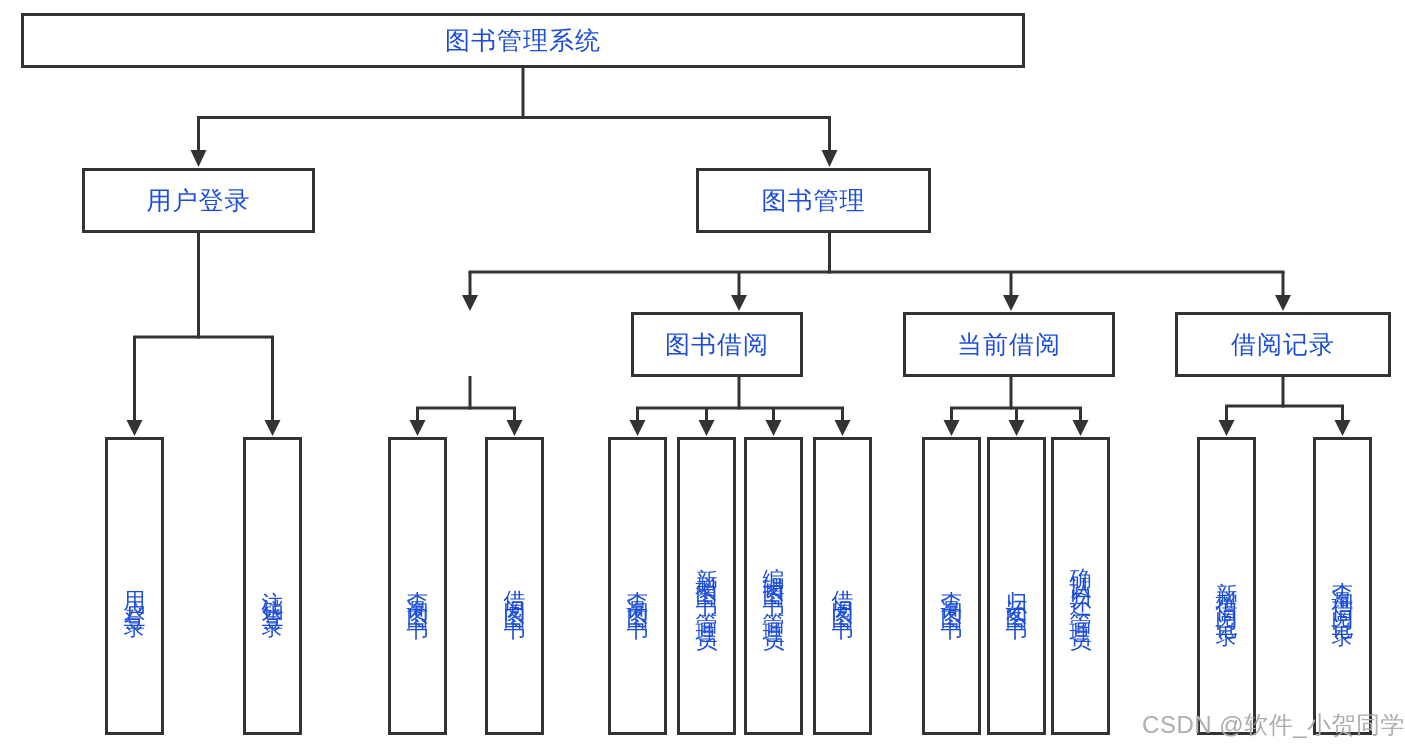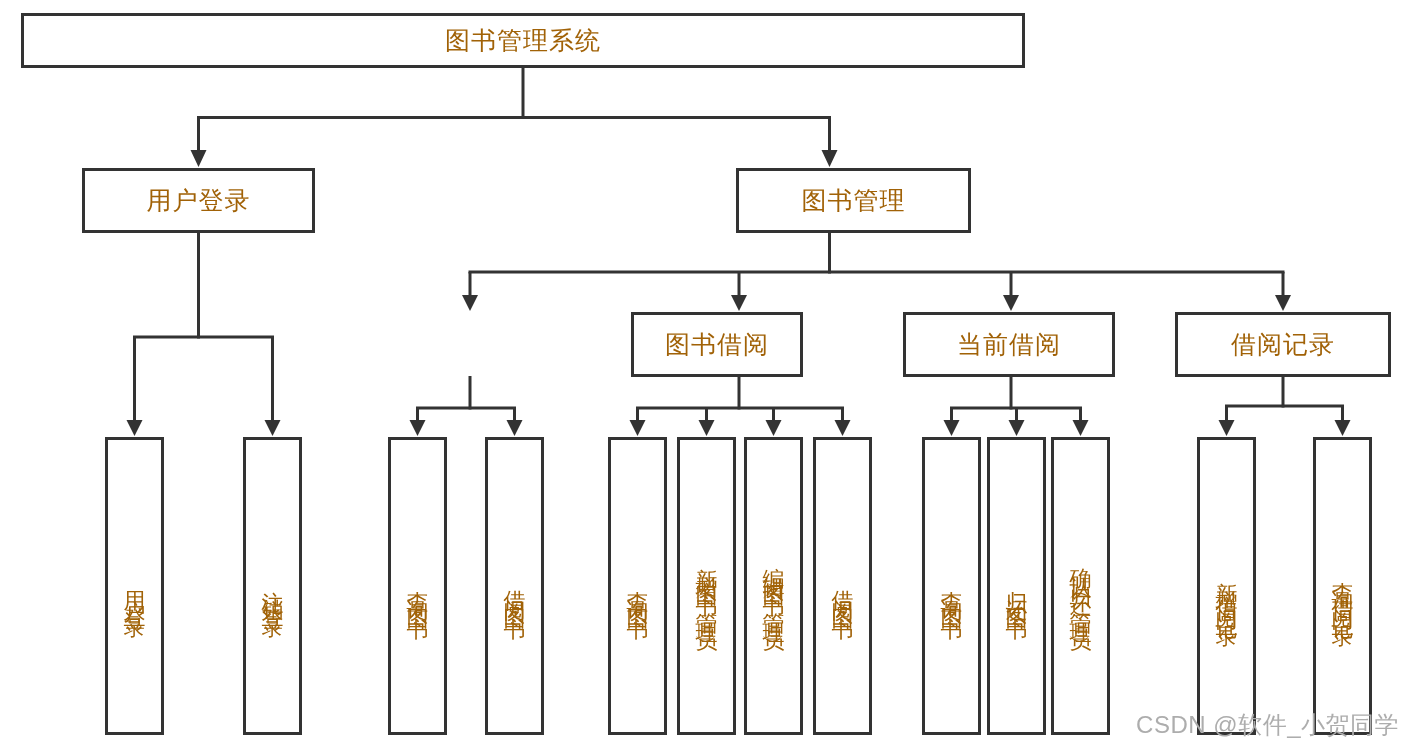--- a/index.html
+++ b/index.html
@@ -17,35 +17,35 @@
     width: 1405px; height: 747px;
   }
   .box {
     position: absolute;
     box-sizing: border-box;
     border: 3px solid #333333;
     background: #ffffff;
     display: flex;
     align-items: center;
     justify-content: center;
-    color: #a16207;
+    color: #1d4ed8;
   }
   .h-box { font-size: 25px; letter-spacing: 1px; white-space: nowrap; }
   .leaf  { }
   .leaf .v-text {
     writing-mode: vertical-rl;
     text-orientation: mixed;
     font-size: 22px;
     letter-spacing: 9px;
     margin-bottom: -9px; 
     white-space: nowrap;
   }
   .watermark {
     position: absolute;
-    right: 6px;
+    right: 0;
     bottom: 6px;
     font-size: 24px;
     color: #adadad;
     letter-spacing: 0.5px;
     white-space: nowrap;
     pointer-events: none;
   }
 </style>
 </head>
 <body>
@@ -141,21 +141,21 @@
     </g>
   </svg>
 
   <div class="box h-box" style="left:21px; top:13px; width:1004px; height:55px;">
     <span>图书管理系统</span>
   </div>
 
   <div class="box h-box" style="left:82px; top:168px; width:233px; height:65px;">
     <span>用户登录</span>
   </div>
-  <div class="box h-box" style="left:736px; top:168px; width:235px; height:65px;">
+  <div class="box h-box" style="left:696px; top:168px; width:235px; height:65px;">
     <span>图书管理</span>
   </div>
 
   <div class="box h-box" style="left:631px; top:312px; width:172px; height:65px;">
     <span>图书借阅</span>
   </div>
   <div class="box h-box" style="left:903px; top:312px; width:212px; height:65px;">
     <span>当前借阅</span>
   </div>
   <div class="box h-box" style="left:1175px; top:312px; width:216px; height:65px;">

